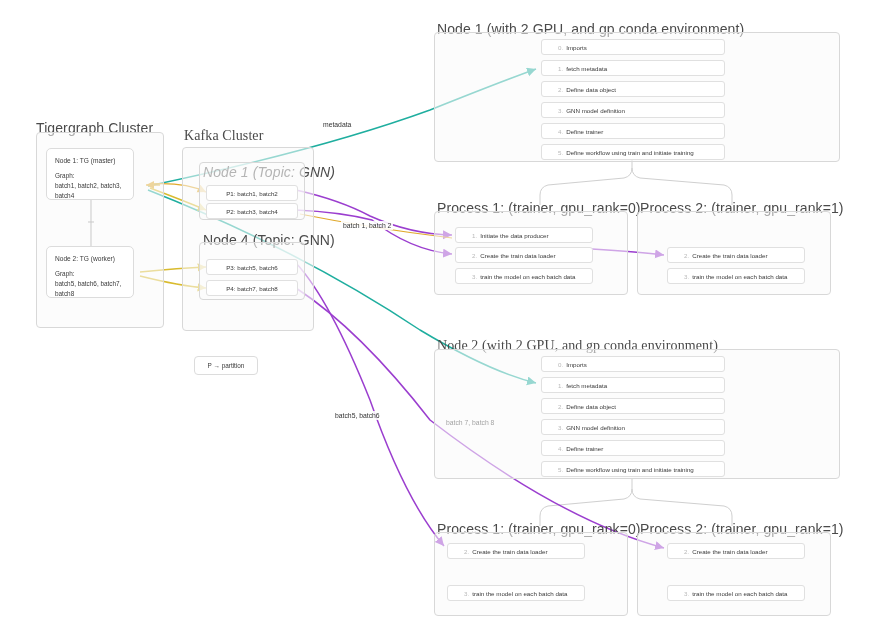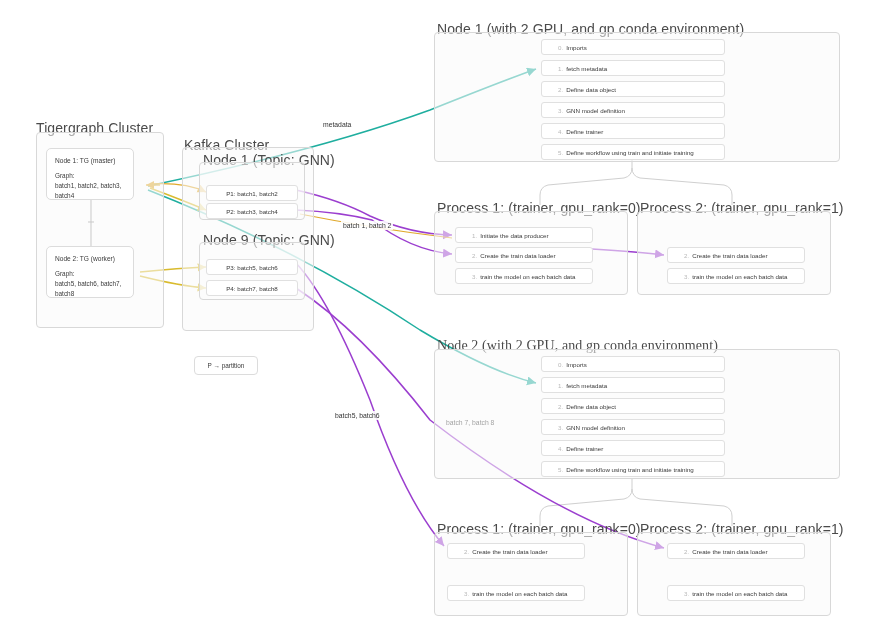--- a/index.html
+++ b/index.html
@@ -175,29 +175,29 @@
     <path d="M3,0 L3,48" stroke="#c9c9c9" stroke-width="1" fill="none"></path>
     <path d="M0,22 L6,22" stroke="#c9c9c9" stroke-width="1"></path>
   </svg>
 
   <div class="node" style="left:46px; top:246px; width:88px; height:52px;">
     <div class="tg-title">Node 2: TG (worker)</div>
     <div class="tg-graph">Graph:</div>
     <div class="tg-graph">batch5, batch6, batch7, batch8</div>
   </div>
 
-  <div class="group-label" style="left:184px; top:137px;">Kafka Cluster</div>
+  <div class="group-label" style="left:184px; top:128px;font-family:Liberation Serif, serif;">Kafka Cluster</div>
   <div class="group" style="left:182px; top:147px; width:132px; height:184px;"></div>
 
-  <div class="group-label" style="left:203px; top:152px;">Node 1 (Topic: GNN)</div>
+  <div class="group-label" style="left:203px; top:164px;font-style:italic;">Node 1 (Topic: GNN)</div>
   <div class="group" style="left:199px; top:162px; width:106px; height:58px; background:rgba(252,252,252,0.6);"></div>
   <div class="partition" style="left:206px; top:185px; width:92px; height:16px;">P1: batch1, batch2</div>
   <div class="partition" style="left:206px; top:203px; width:92px; height:16px;">P2: batch3, batch4</div>
 
-  <div class="group-label" style="left:203px; top:232px;">Node 9 (Topic: GNN)</div>
+  <div class="group-label" style="left:203px; top:232px;">Node 4 (Topic: GNN)</div>
   <div class="group" style="left:199px; top:242px; width:106px; height:58px; background:rgba(252,252,252,0.6);"></div>
   <div class="partition" style="left:206px; top:259px; width:92px; height:16px;">P3: batch5, batch6</div>
   <div class="partition" style="left:206px; top:280px; width:92px; height:16px;">P4: batch7, batch8</div>
 
   <div class="legend-box" style="left:194px; top:356px; width:64px; height:19px;">P → partition</div>
 
   <div class="edge-label" style="left:321px; top:120px;">metadata</div>
   <div class="edge-label" style="left:341px; top:221px;">batch 1, batch 2</div>
   <div class="edge-label" style="left:333px; top:411px;">batch5, batch6</div>
   <div class="edge-label" style="left:444px; top:418px;">batch 7, batch 8</div>

